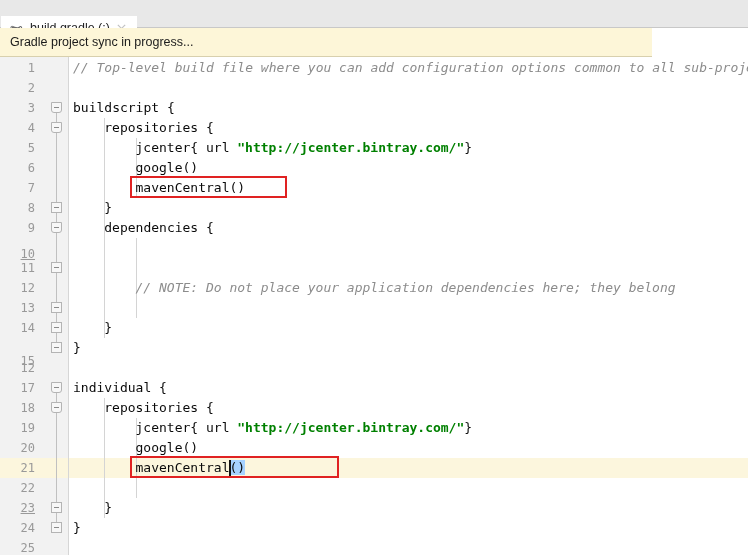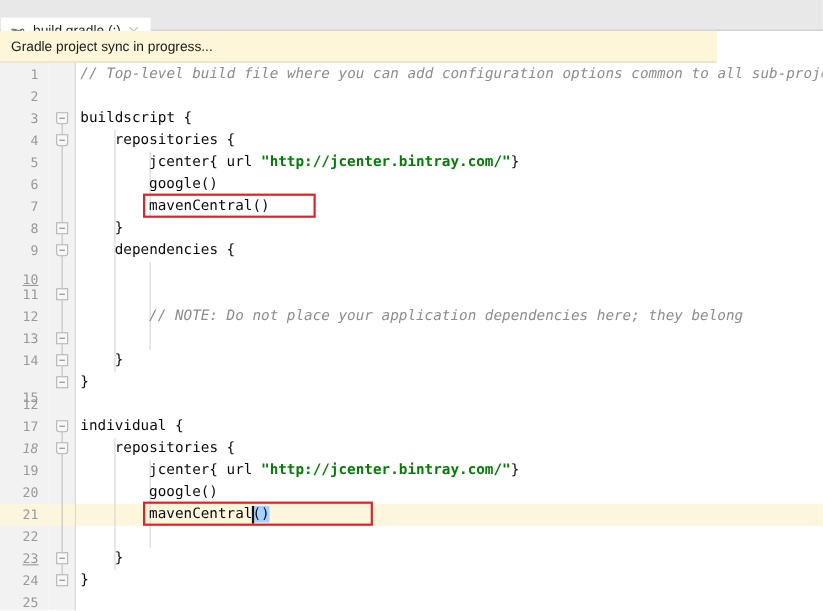--- a/index.html
+++ b/index.html
@@ -220,21 +220,21 @@
       <div class="lineno" style="top: 141px;">8</div>
       <div class="lineno" style="top: 161px;">9</div>
       <div class="lineno" style="top: 187px; text-decoration: underline;">10</div>
       <div class="lineno" style="top: 201px;">11</div>
       <div class="lineno" style="top: 221px;">12</div>
       <div class="lineno" style="top: 241px;">13</div>
       <div class="lineno" style="top: 261px;">14</div>
       <div class="lineno" style="top: 294px;">15</div>
       <div class="lineno" style="top: 301px;">12</div>
       <div class="lineno" style="top: 321px;">17</div>
-      <div class="lineno" style="top: 341px; font-style: italic;">18</div>
+      <div class="lineno" style="top: 341px;">18</div>
       <div class="lineno" style="top: 361px;">19</div>
       <div class="lineno" style="top: 381px;">20</div>
       <div class="lineno" style="top: 401px;">21</div>
       <div class="lineno" style="top: 421px;">22</div>
       <div class="lineno" style="top: 441px; text-decoration: underline;">23</div>
       <div class="lineno" style="top: 461px;">24</div>
       <div class="lineno" style="top: 481px;">25</div>
     </div>
   <div id="foldstrip">
       <div class="curline-fold" style="top: 401px;"></div>

